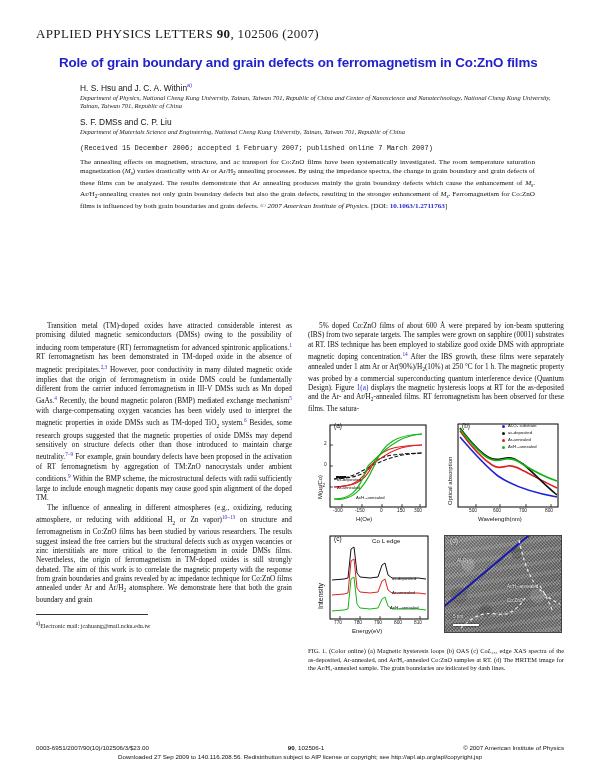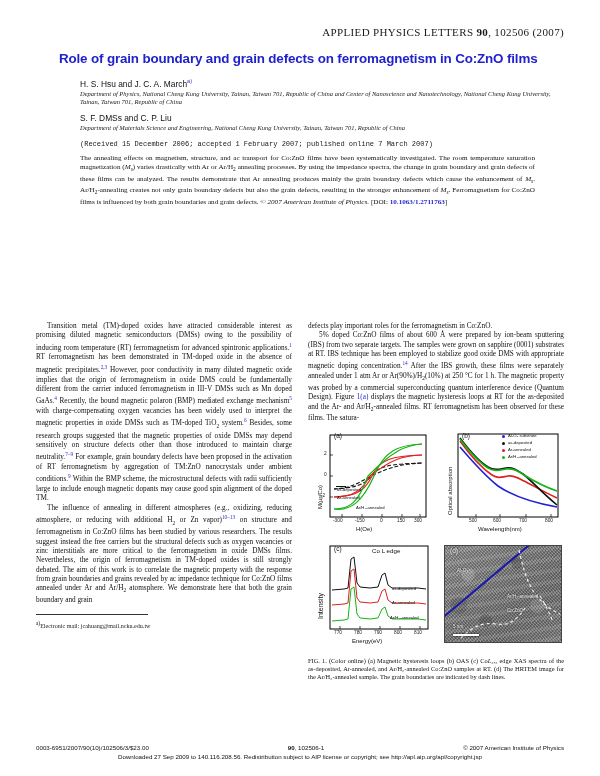--- a/index.html
+++ b/index.html
@@ -11,22 +11,22 @@
     overflow:hidden;
     position:relative;
   }
   .page{
     position:absolute;inset:0;
     padding:26px 36px 0 36px;
     box-sizing:border-box;
   }
   
   .journal-head{
-    text-align:right;
-    font-size:11px;
+    text-align:left;
+    font-size:13px;
     letter-spacing:.35px;
     color:#1a1a1a;
     margin-bottom:13px;
   }
   .journal-head b{font-weight:bold;}
   
   .title{
     font-family:"Liberation Sans",sans-serif;
     font-weight:bold;
     font-size:13.4px;
@@ -195,21 +195,21 @@
 
   <div class="journal-head">
     <span>APPLIED PHYSICS LETTERS</span>
     <b>90</b><span>, 102506 (2007)</span>
   </div>
 
   <h1 class="title">Role of grain boundary and grain defects on ferromagnetism in Co:ZnO films</h1>
 
   <div class="auth-block">
     <div class="authors">
-      <span>H. S. Hsu and J. C. A. March</span><sup class="sup">a)</sup>
+      <span>H. S. Hsu and J. C. A. Within</span><sup class="sup">a)</sup>
     </div>
     <div class="affil">Department of Physics, National Cheng Kung University, Tainan, Taiwan 701, Republic of China and Center of Nanoscience and Nanotechnology, National Cheng Kung University, Tainan, Taiwan 701, Republic of China</div>
     <div class="authors">S. F. DMSs and C. P. Liu</div>
     <div class="affil">Department of Materials Science and Engineering, National Cheng Kung University, Tainan, Taiwan 701, Republic of China</div>
   </div>
 
   <div class="received">(Received 15 December 2006; accepted 1 February 2007; published online 7 March 2007)</div>
 
   <div class="abstract">
     <span>The annealing effects on magnetism, structure, and ac transport for Co:ZnO films have been systematically investigated. The room temperature saturation magnetization (</span><i>M</i><i class="sub">s</i><span>) varies drastically with Ar or Ar/H</span><span class="sub">2</span><span> annealing processes. By using the impedance spectra, the change in grain boundary and grain defects of these films can be analyzed. The results demonstrate that Ar annealing produces mainly the grain boundary defects which cause the enhancement of </span><i>M</i><i class="sub">s</i><span>. Ar/H</span><span class="sub">2</span><span>-annealing creates not only grain boundary defects but also the grain defects, resulting in the stronger enhancement of </span><i>M</i><i class="sub">s</i><span>. Ferromagnetism for Co:ZnO films is influenced by both grain boundaries and grain defects. </span><i>© 2007 American Institute of Physics.</i><span> [DOI: </span><span class="doi">10.1063/1.2711763</span><span>]</span>
@@ -220,21 +220,20 @@
     <div class="col">
       <p><span>Transition metal (TM)-doped oxides have attracted considerable interest as promising diluted magnetic semiconductors (DMSs) owing to the possibility of inducing room temperature (RT) ferromagnetism for advanced spintronic applications.</span><sup class="ref">1</sup><span> RT ferromagnetism has been demonstrated in TM-doped oxide in the absence of magnetic precipitates.</span><sup class="ref">2,3</sup><span> However, poor conductivity in many diluted magnetic oxide implies that the origin of ferromagnetism in oxide DMS could be fundamentally different from the carrier induced ferromagnetism in III-V DMSs such as Mn doped GaAs.</span><sup class="ref">4</sup><span> Recently, the bound magnetic polaron (BMP) mediated exchange mechanism</span><sup class="ref">5</sup><span> with charge-compensating oxygen vacancies has been widely used to interpret the magnetic properties in oxide DMSs such as TM-doped TiO</span><span class="sub">2</span><span> system.</span><sup class="ref">6</sup><span> Besides, some research groups suggested that the magnetic properties of oxide DMSs may depend sensitively on structure defects other than those introduced to maintain charge neutrality.</span><sup class="ref">7–9</sup><span> For example, grain boundary defects have been proposed in the activation of RT ferromagnetism by aggregation of TM:ZnO nanocrystals under ambient conditions.</span><sup class="ref">9</sup><span> Within the BMP scheme, the microstructural defects with radii sufficiently large to include enough magnetic dopants may cause good spin alignment of the doped TM.</span></p>
 
       <p><span>The influence of annealing in different atmospheres (e.g., oxidizing, reducing atmosphere, or reducing with additional H</span><span class="sub">2</span><span> or Zn vapor)</span><sup class="ref">10–13</sup><span> on structure and ferromagnetism in Co:ZnO films has been studied by various researchers. The results suggest instead the free carriers but the structural defects such as oxygen vacancies or zinc interstitials are more critical to the ferromagnetism in oxide DMSs films. Nevertheless, the origin of ferromagnetism in TM-doped oxides is still strongly debated. The aim of this work is to correlate the magnetic property with the response from grain boundaries and grains revealed by ac impedance technique for Co:ZnO films annealed under Ar and Ar/H</span><span class="sub">2</span><span> atomsphere. We demonstrate here that both the grain boundary and grain</span></p>
 
       <div class="footnote-rule"></div>
       <div class="footnote"><sup class="refk">a)</sup><span>Electronic mail: jcahuang@mail.ncku.edu.tw</span></div>
     </div>
 
     <div class="col">
-      <p class="noind">defects play important roles for the ferromagnetism in Co:ZnO.</p>
       <p><span>5% doped Co:ZnO films of about 600 Å were prepared by ion-beam sputtering (IBS) from two separate targets. The samples were grown on sapphire (0001) substrates at RT. IBS technique has been employed to stabilize good oxide DMS with appropriate magnetic doping concentration.</span><sup class="ref">14</sup><span> After the IBS growth, these films were separately annealed under 1 atm Ar or Ar(90%)/H</span><span class="sub">2</span><span>(10%) at 250 °C for 1 h. The magnetic property was probed by a commercial superconducting quantum interference device (Quantum Design). Figure </span><span class="lnk">1(a)</span><span> displays the magnetic hysteresis loops at RT for the as-deposited and the Ar- and Ar/H</span><span class="sub">2</span><span>-annealed films. RT ferromagnetism has been observed for these films. The satura-</span></p>
 
       <div class="figure">
         <div class="fig-grid">
 
           <div class="panel">
             <span class="plabel" style="left:26px;top:1px;">(a)</span>
             <span class="ytitle" style="left:9px;top:78px;">M(μᵦ/Co)</span>
             <svg width="126" height="108" viewBox="0 0 126 108">
               <rect x="22" y="4" width="96" height="82" fill="#fff" stroke="#000" stroke-width="1"></rect>

